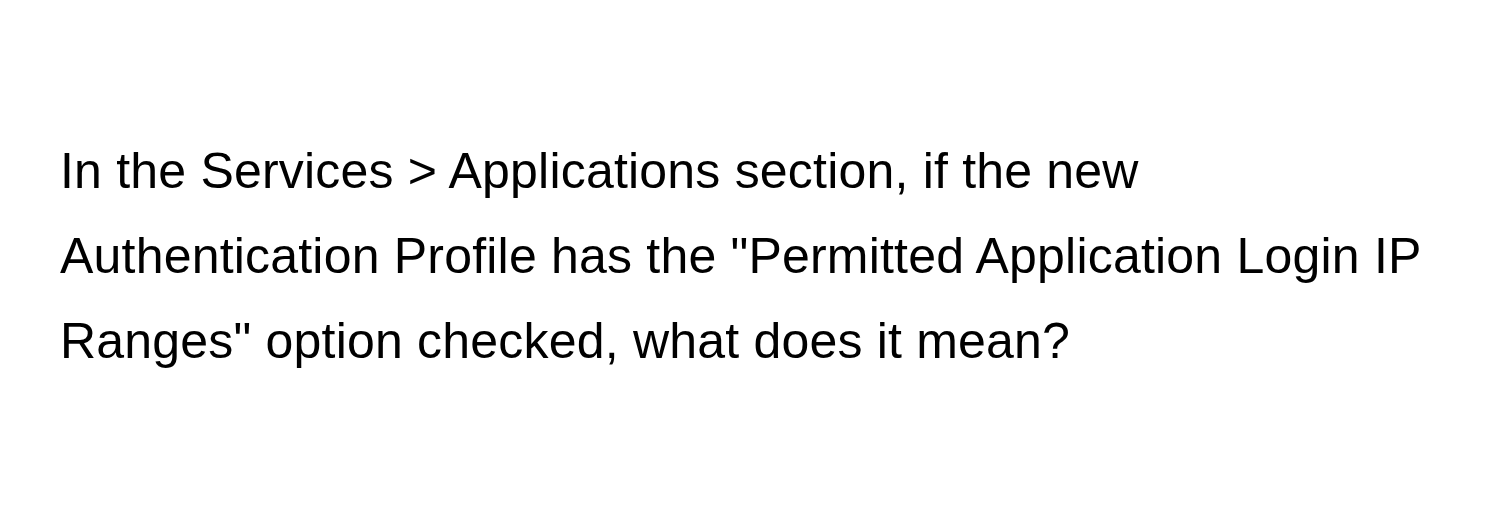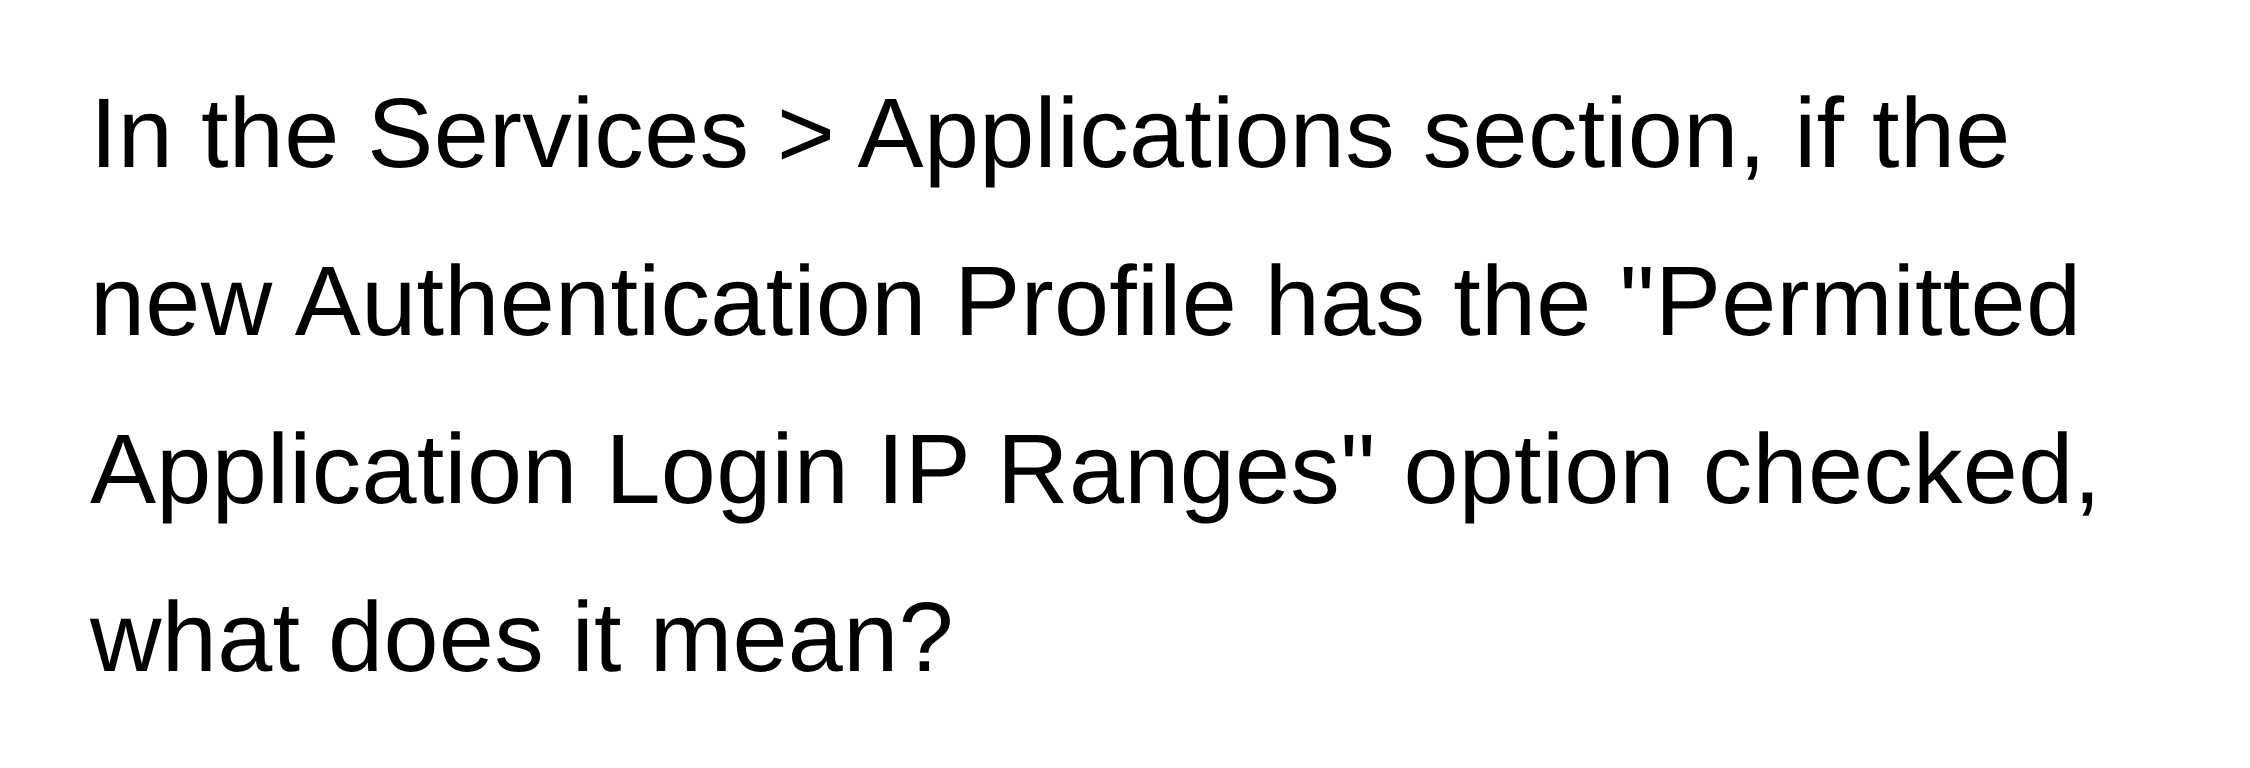--- a/index.html
+++ b/index.html
@@ -11,21 +11,21 @@
       width: 1500px;
       height: 512px;
       background: #ffffff;
       font-family: -apple-system, BlinkMacSystemFont, "Segoe UI", Helvetica, Arial, sans-serif;
       display: flex;
       align-items: center;
       padding-left: 60px;
       padding-right: 60px;
     }
     .question-text {
-      font-size: 66px;
+      font-size: 50px;
       line-height: 1.7;
       color: #000000;
       font-weight: 400;
       letter-spacing: 0.2px;
       max-width: 1380px;
     }
   </style>
 </head>
 <body>
 

